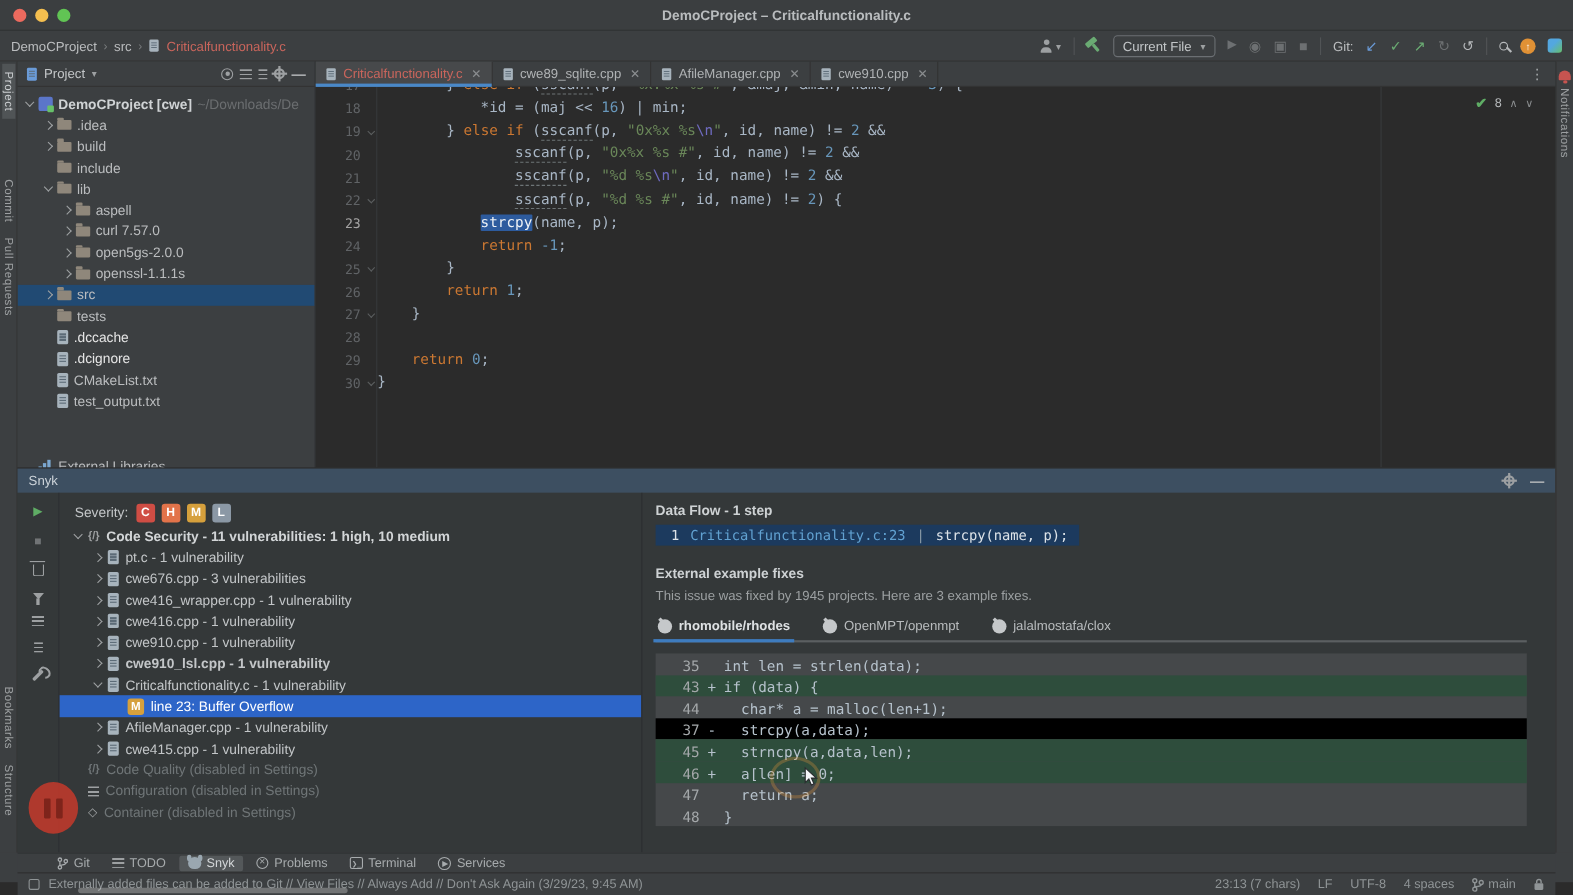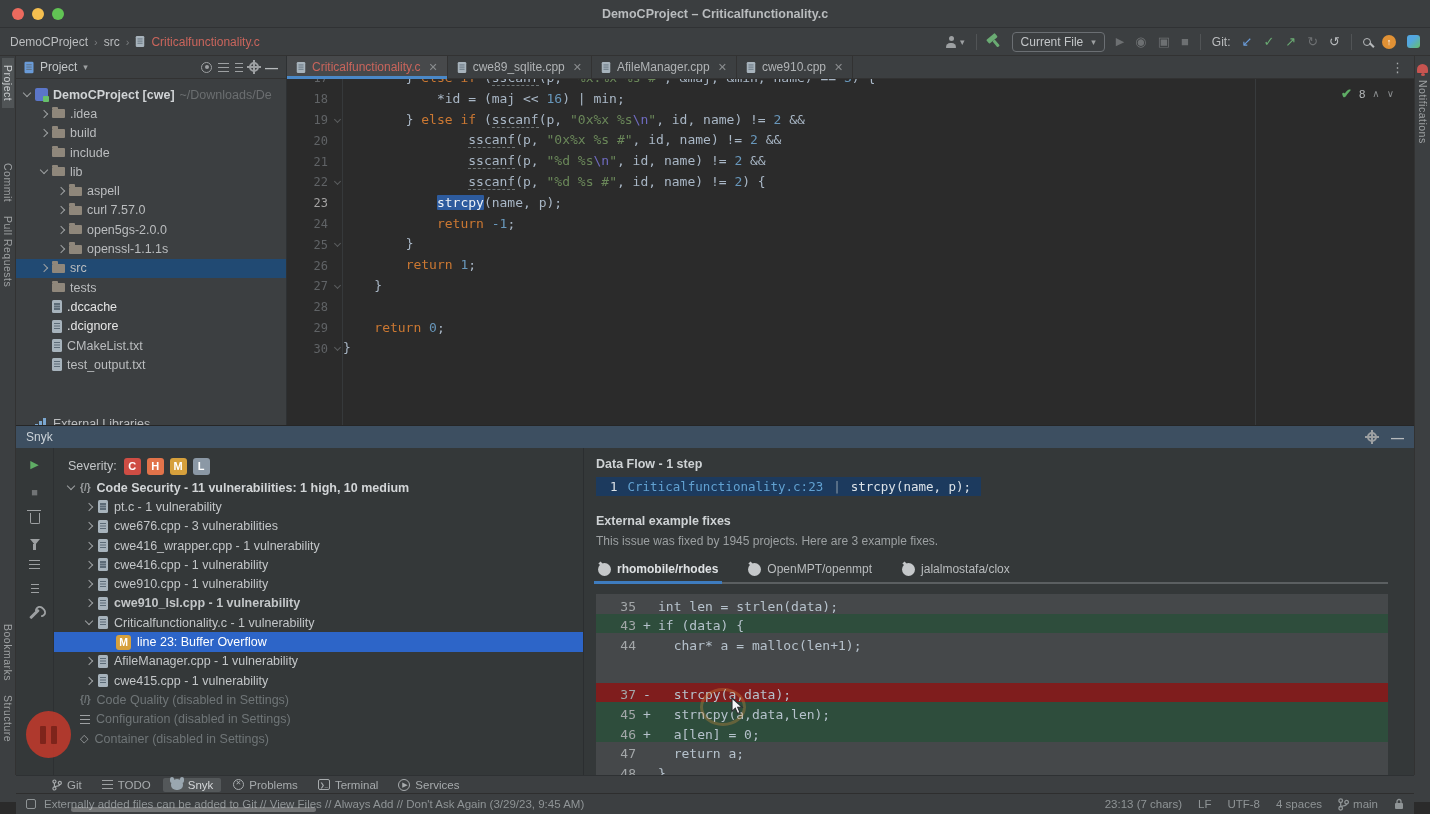--- a/index.html
+++ b/index.html
@@ -144,21 +144,21 @@
   .gh-icon { width:13px; height:13px; border-radius:50%; background:#c5c8ca; position:relative; }
   .gh-icon::before { content:""; position:absolute; top:-1px; left:1px; width:3px; height:3px; background:#c5c8ca;
     box-shadow:6px 0 #c5c8ca; transform:rotate(45deg); }
   .diff { margin:10px 14px 0 0; background:#45484a; font-family:"DejaVu Sans Mono", monospace;
     font-size:13px; }
   .drow { height:19.6px; display:flex; align-items:flex-end; color:#b6c2cc; }
   .drow .dnum { width:40px; text-align:right; color:#a3a7a9; flex:0 0 40px; }
   .drow .dsign { width:22px; text-align:center; flex:0 0 22px; }
   .drow .dcode { white-space:pre; }
   .drow.added { background:#2e4d3c; }
-  .drow.removed { background:#7f1d1d;margin-top:30px; }
+  .drow.removed { background:#000000; }
 
   
   .toolwin { flex:0 0 18px; height:18px; background:#3c3f41; border-top:1px solid #2e3133;
     display:flex; align-items:center; gap:4px; padding-left:28px; font-size:11.5px; color:#a7abad; }
   .twitem { display:flex; align-items:center; gap:5px; padding:1px 8px; border-radius:2px; }
   .twitem.active { background:#54585a; color:#d4d7d9; }
   .statusbar { flex:0 0 21px; height:21px; background:#3c3f41; border-top:1px solid #2e2e2e;
     display:flex; align-items:center; padding:0 10px; font-size:11.5px; color:#8f9496; position:relative; }
   .sb-left { display:flex; align-items:center; gap:8px; }
   .sb-right { margin-left:auto; display:flex; align-items:center; gap:16px; }

